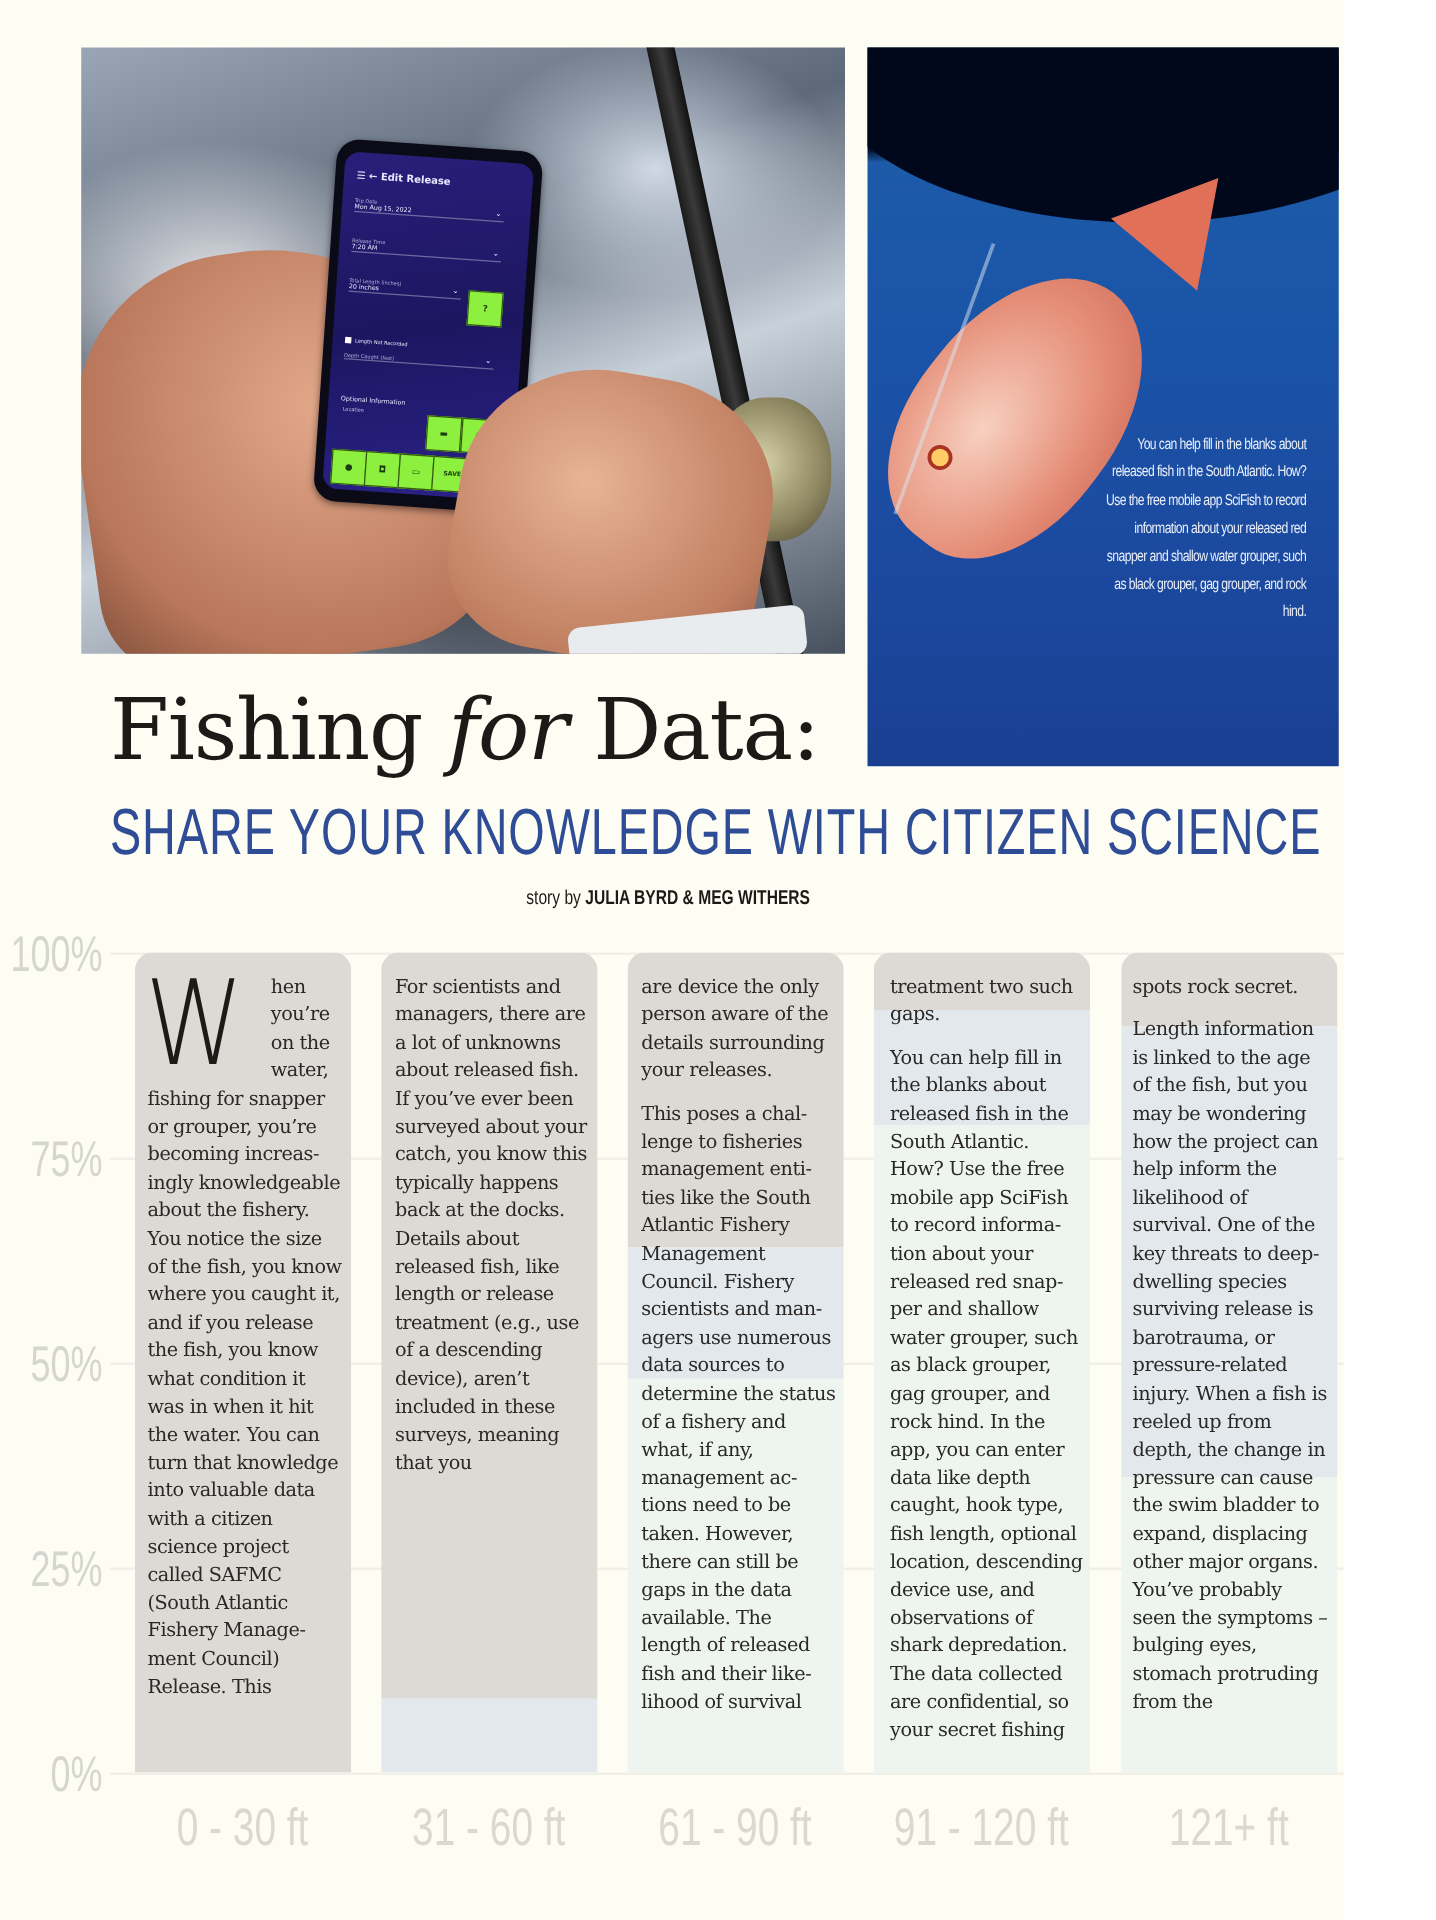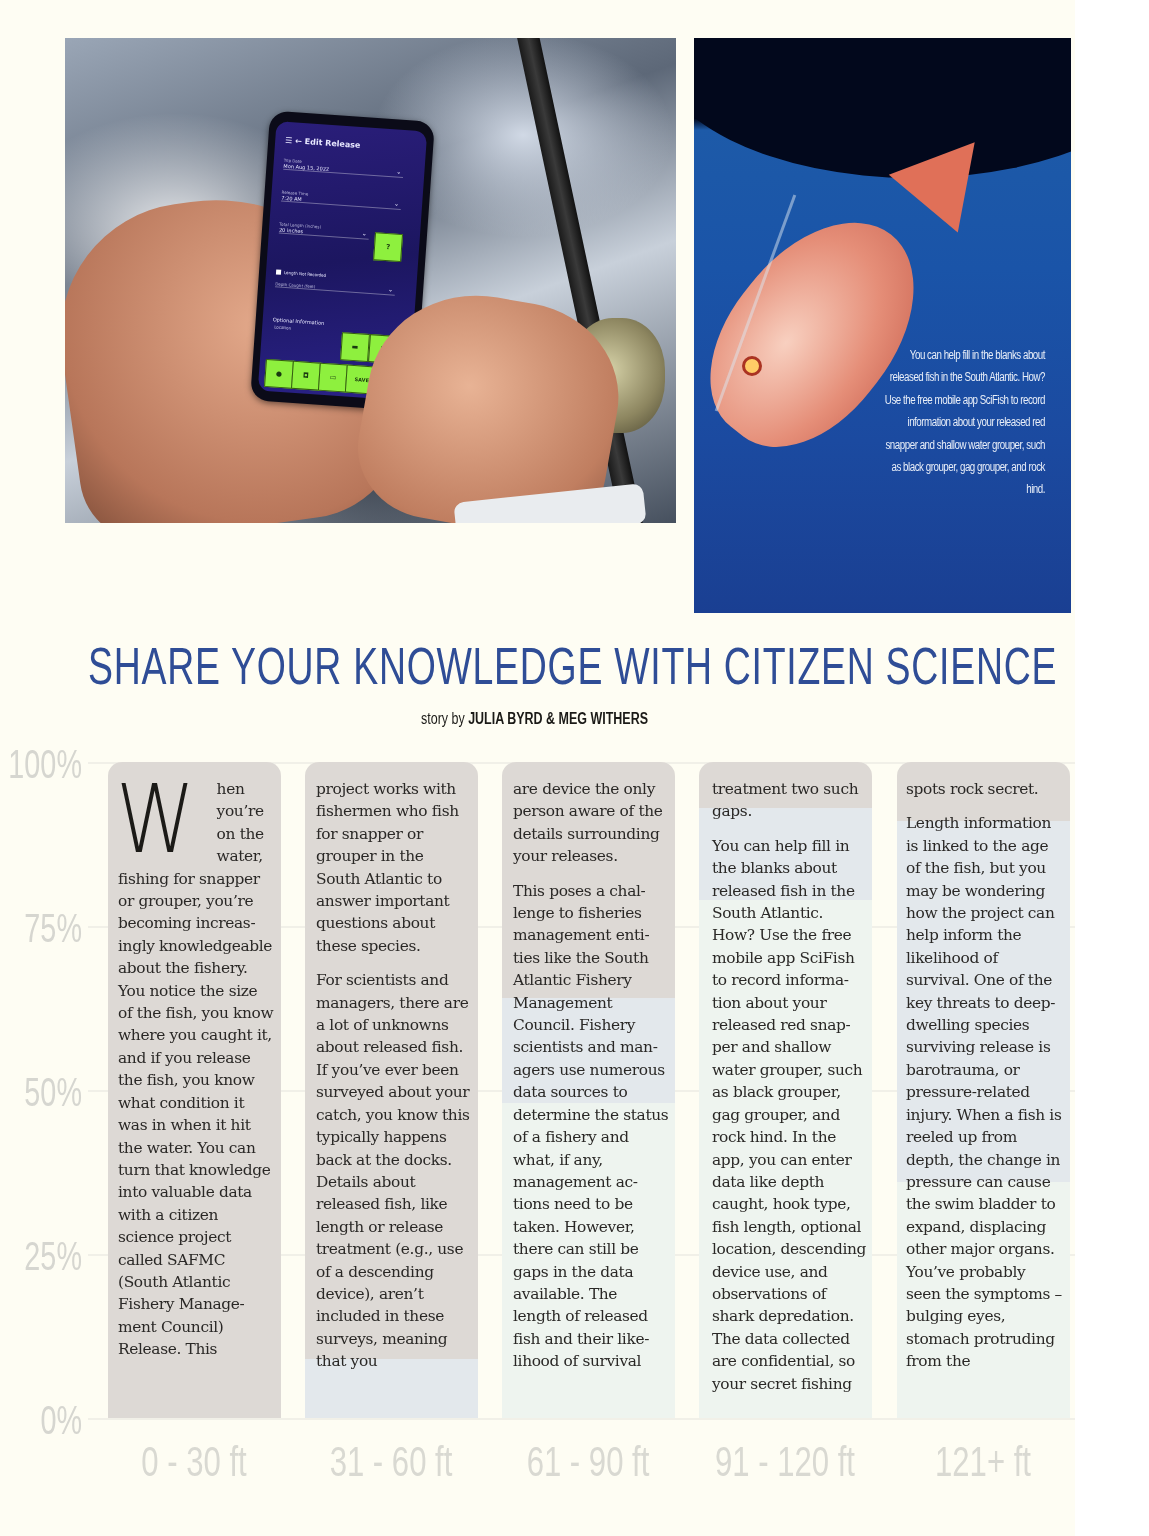--- a/index.html
+++ b/index.html
@@ -111,20 +111,21 @@
     <div class="hull"></div>
     <div style="position:absolute;left:0;top:0;width:377px;height:575px;">
       <div class="fish-tail"></div>
       <div class="fish-body"></div>
       <div class="fish-eye"></div>
       <div style="position:absolute;left:60px;top:150px;width:3px;height:230px;background:rgba(220,230,240,.5);transform:rotate(20deg);"></div>
     </div>
     <div class="caption">You can help fill in the blanks about released fish in the South Atlantic. How? Use the free mobile app SciFish to record information about your released red snapper and shallow water grouper, such as black grouper, gag grouper, and rock hind.</div>
   </div>
 
+  <div class="title"><span>Fishing </span><em>for</em><span> Data:</span></div>
   <div class="subtitle">SHARE YOUR KNOWLEDGE WITH CITIZEN SCIENCE</div>
   <div class="byline"><span>story by </span><b>JULIA BYRD &amp; MEG WITHERS</b></div>
 
   <div>
     <div class="gridline" style="top:762px"></div>
     <div class="gridline" style="top:926px"></div>
     <div class="gridline" style="top:1090px"></div>
     <div class="gridline" style="top:1254px"></div>
     <div class="gridline" style="top:1418px"></div>
 
@@ -162,21 +163,20 @@
     <div class="xlabel" style="left:488px">61 - 90 ft</div>
     <div class="xlabel" style="left:685px">91 - 120 ft</div>
     <div class="xlabel" style="left:883px">121+ ft</div>
   </div>
 
   <div class="col-text" style="left:118px">
     <span class="dropcap">W</span>
     <p>hen you’re on the water, fishing for snapper or grouper, you’re becoming increas­ingly knowledge­able about the fishery. You notice the size of the fish, you know where you caught it, and if you release the fish, you know what condition it was in when it hit the water. You can turn that knowl­edge into valuable data with a citizen science project called SAFMC (South Atlantic Fishery Manage­ment Council) Release. This</p>
   </div>
   <div class="col-text" style="left:316px">
-    <p>project works with fishermen who fish for snapper or grouper in the South Atlantic to answer important questions about these species.</p>
     <p>For scientists and managers, there are a lot of unknowns about released fish. If you’ve ever been surveyed about your catch, you know this typically happens back at the docks. Details about released fish, like length or release treatment (e.g., use of a de­scending device), aren’t included in these surveys, meaning that you</p>
   </div>
   <div class="col-text" style="left:513px">
     <p>are device the only person aware of the details sur­rounding your releases.</p>
     <p>This poses a chal­lenge to fisheries management enti­ties like the South Atlantic Fishery Management Council. Fishery scientists and man­agers use numer­ous data sources to determine the status of a fishery and what, if any, management ac­tions need to be taken. However, there can still be gaps in the data available. The length of released fish and their like­lihood of survival</p>
   </div>
   <div class="col-text" style="left:712px">
     <p>treatment two such gaps.</p>
     <p>You can help fill in the blanks about released fish in the South Atlantic. How? Use the free mobile app SciFish to record informa­tion about your released red snap­per and shallow water grouper, such as black grouper, gag grouper, and rock hind. In the app, you can enter data like depth caught, hook type, fish length, optional location, descend­ing device use, and observations of shark depredation. The data collected are confidential, so your secret fishing</p>
   </div>

